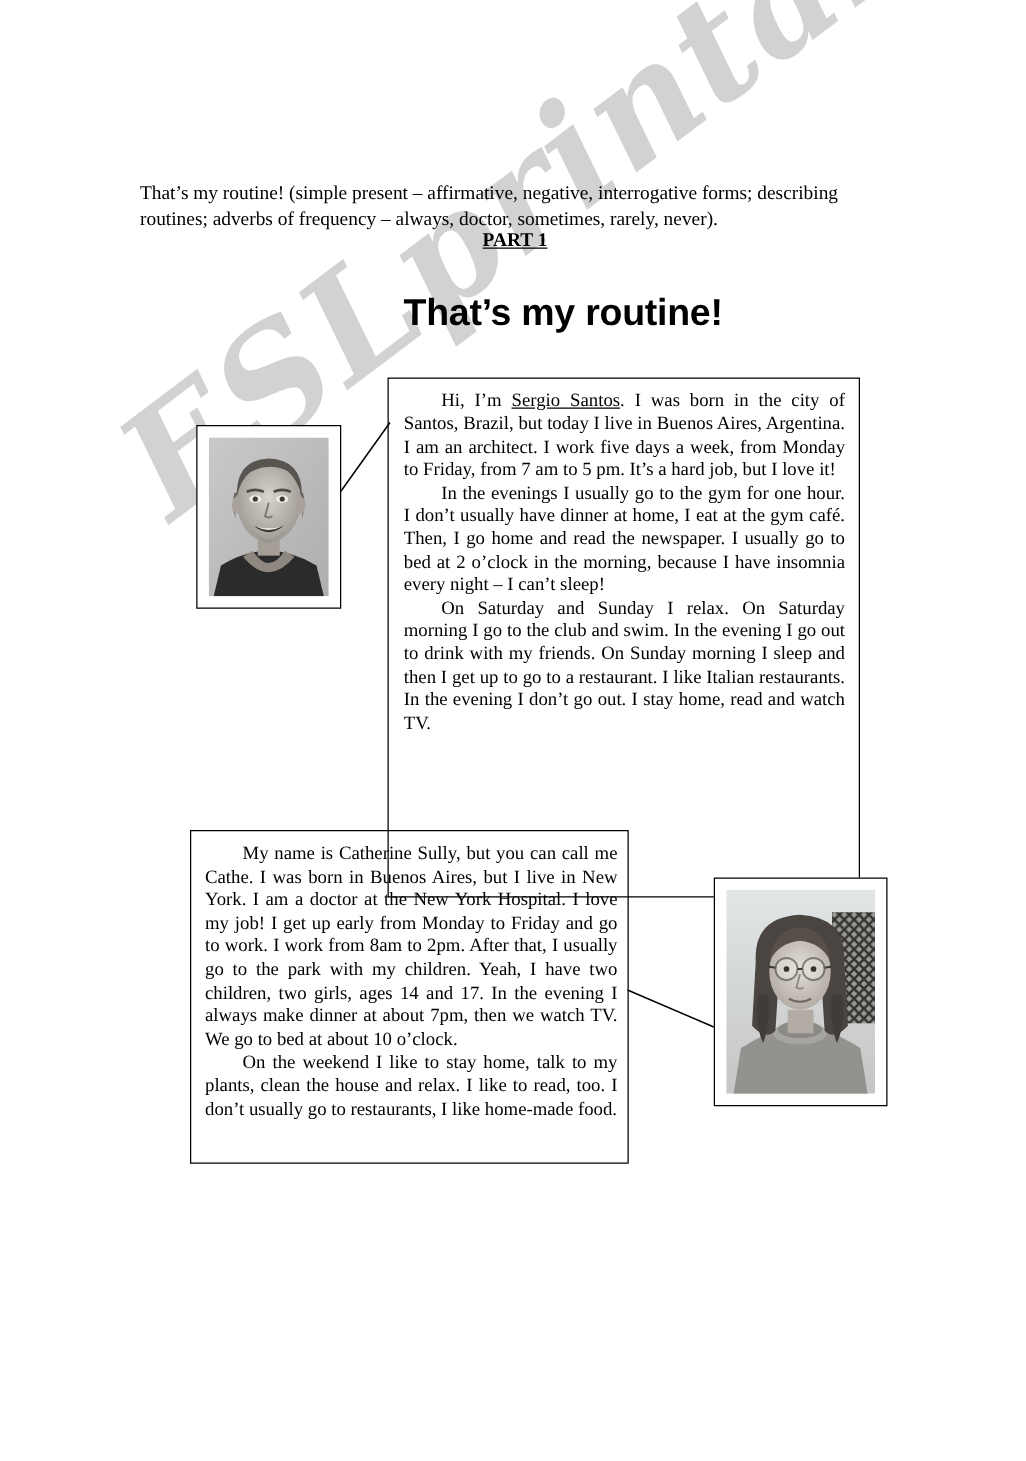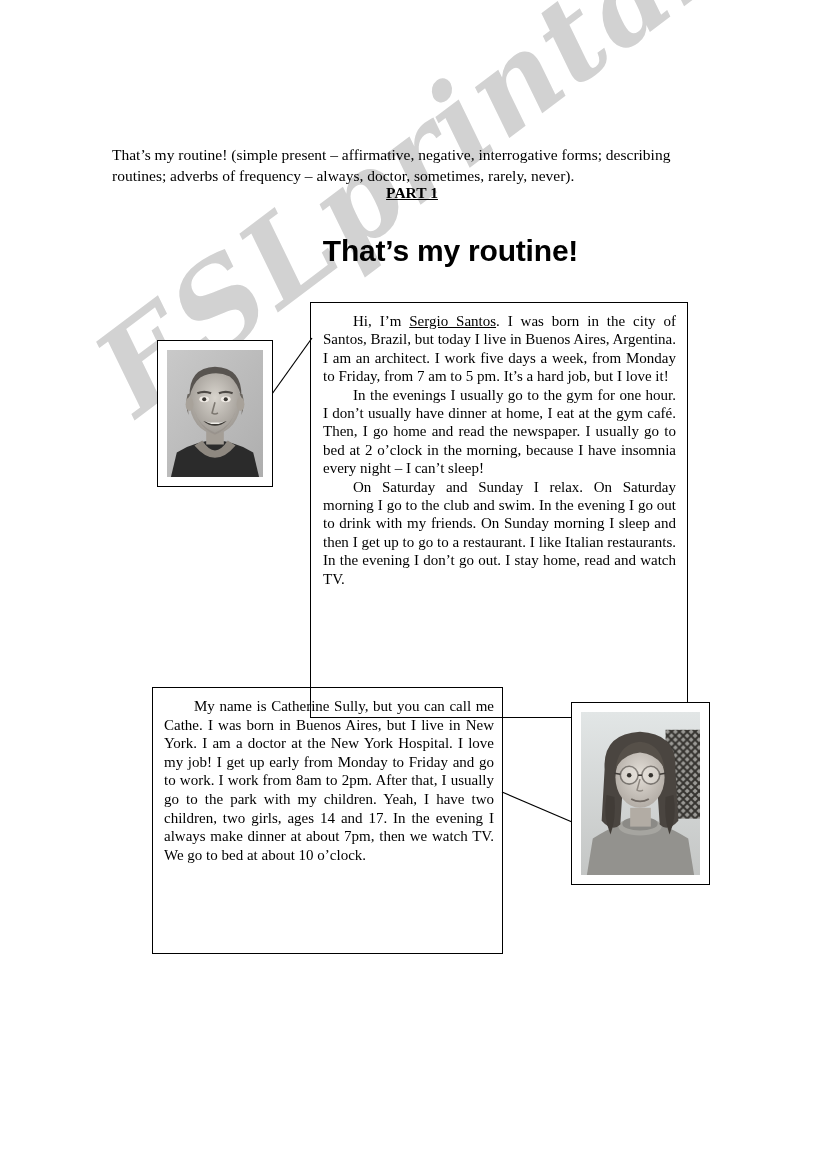--- a/index.html
+++ b/index.html
@@ -122,21 +122,21 @@
     left: 310px;
     top: 302px;
     width: 378px;
     height: 416px;
     padding: 9px 11px 6px 12px;
     font-size: 15px;
     line-height: 18.4px;
   }
   #story-catherine {
     left: 152px;
-    top: 687px;
+    top: 664px;
     width: 351px;
     height: 267px;
     padding: 9px 8px 6px 11px;
     font-size: 15px;
     line-height: 18.6px;
   }
   .story-box p {
     margin: 0;
     text-indent: 30px;
   }
@@ -204,20 +204,21 @@
   </svg>
 
   <div class="story-box justify" id="story-sergio">
     <p><span>Hi, I’m </span><span class="underline-name">Sergio Santos</span><span>. I was born in  the city of Santos, Brazil, but today I live in Buenos Aires, Argentina. I am an architect. I work five days a week, from Monday to Friday, from 7 am to 5 pm. It’s a hard job, but I love it!</span></p>
     <p>In the evenings I usually go to the gym for one hour. I don’t usually have dinner at home, I eat at the gym café. Then, I go home and read the newspaper. I usually go to bed at 2 o’clock in the morning, because I have insomnia every night – I can’t sleep!</p>
     <p>On Saturday and Sunday I relax. On Saturday morning I go to the club and swim. In the evening I go out to drink with my friends. On Sunday morning I sleep and then I get up to go to a restaurant. I like Italian restaurants. In the evening I don’t go out. I stay home, read and watch TV.</p>
   </div>
 
   <div class="story-box justify" id="story-catherine">
     <p>My name is Catherine Sully, but you can call me Cathe. I was born in Buenos Aires, but I live in New York. I am a doctor at the New York Hospital. I love my job! I get up early from Monday to Friday and go to work. I work from 8am to 2pm. After that, I usually go to the park with my children. Yeah, I have two children, two girls, ages 14 and 17. In the evening I always make dinner at about 7pm, then we watch TV. We go to bed at about 10 o’clock.</p>
+    <p>On the weekend I like to stay home, talk to my plants, clean the house and relax. I like to read, too. I don’t usually go to restaurants, I like home-made food.</p>
   </div>
 
   <svg class="connector" style="left:500px; top:790px; width:74px; height:36px;">
     <line x1="2" y1="2" x2="72" y2="32" stroke="#000000" stroke-width="1.2"></line>
   </svg>
 
   <div class="photo-frame" id="photo-catherine">
     <svg class="photo-img" viewBox="0 0 121 165" preserveAspectRatio="none">
       <defs>
         <linearGradient id="bgC" x1="0" y1="0" x2="0" y2="1">

